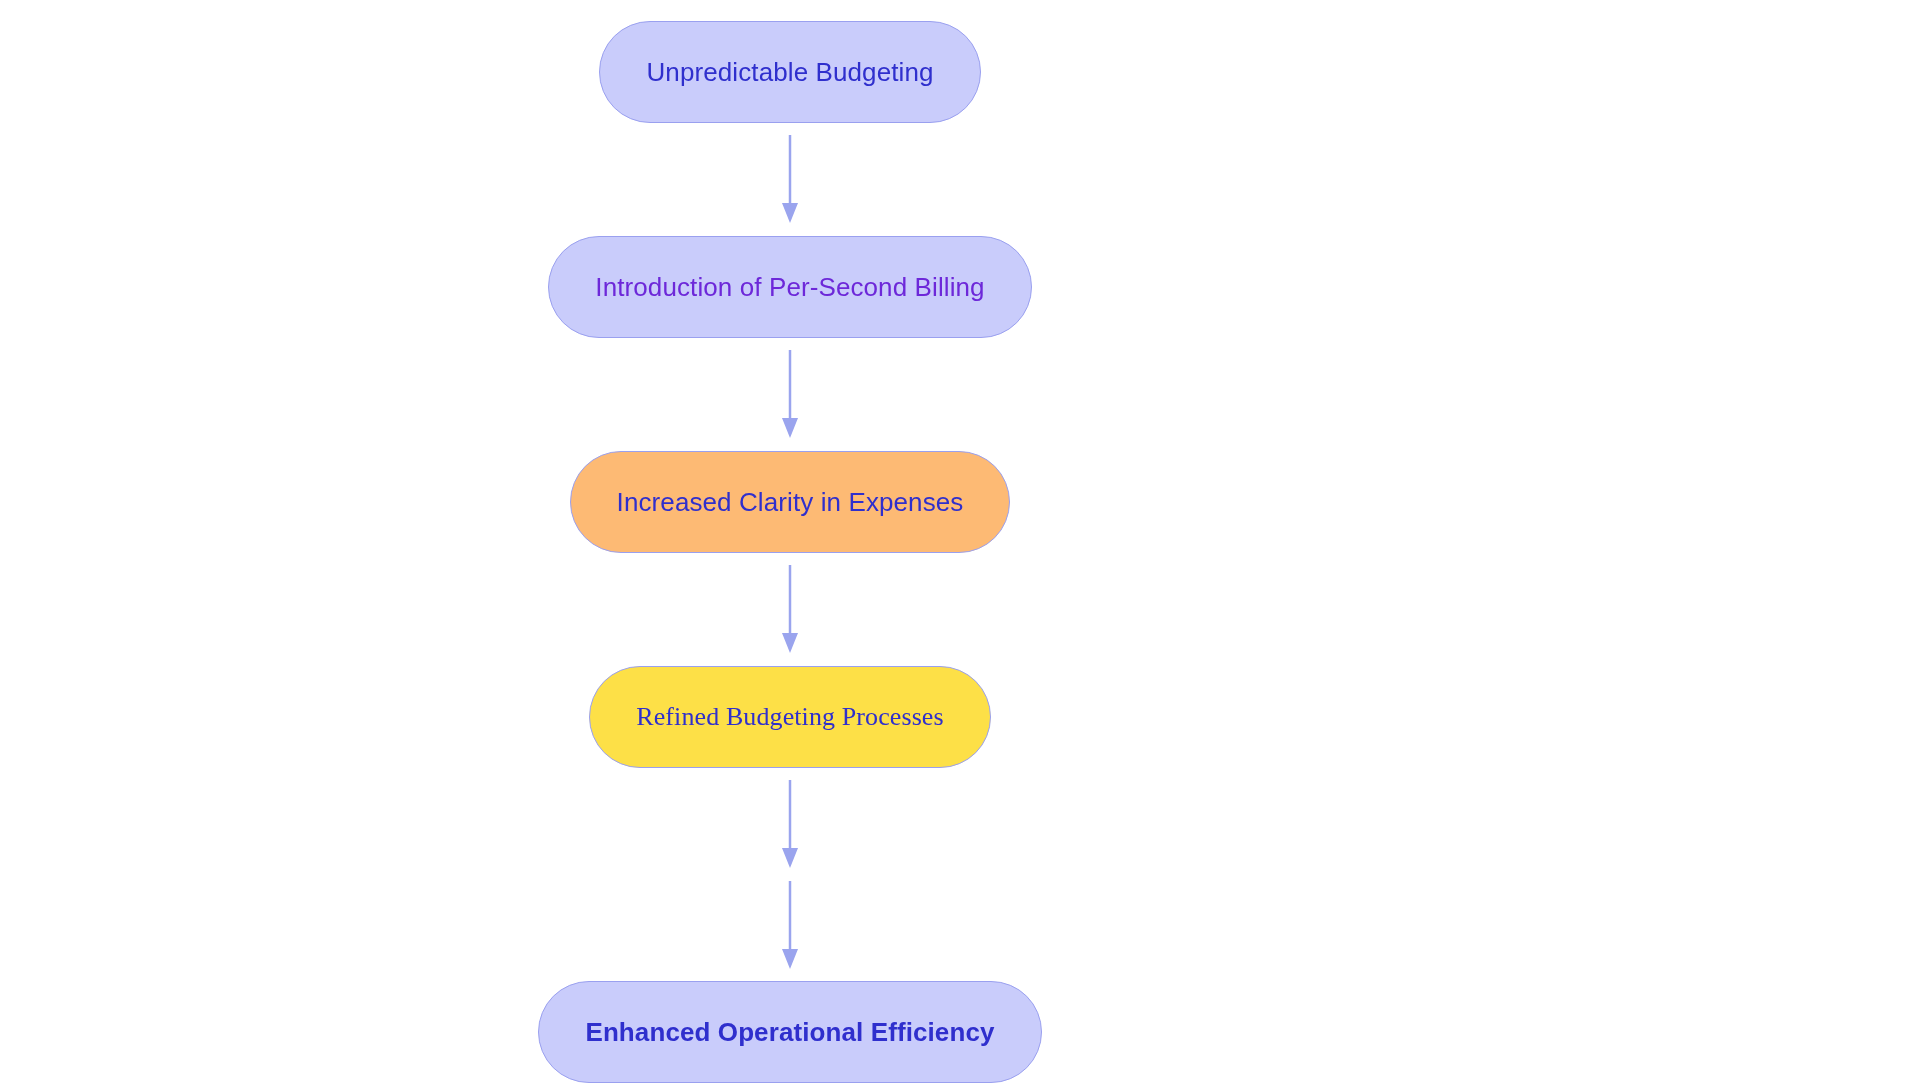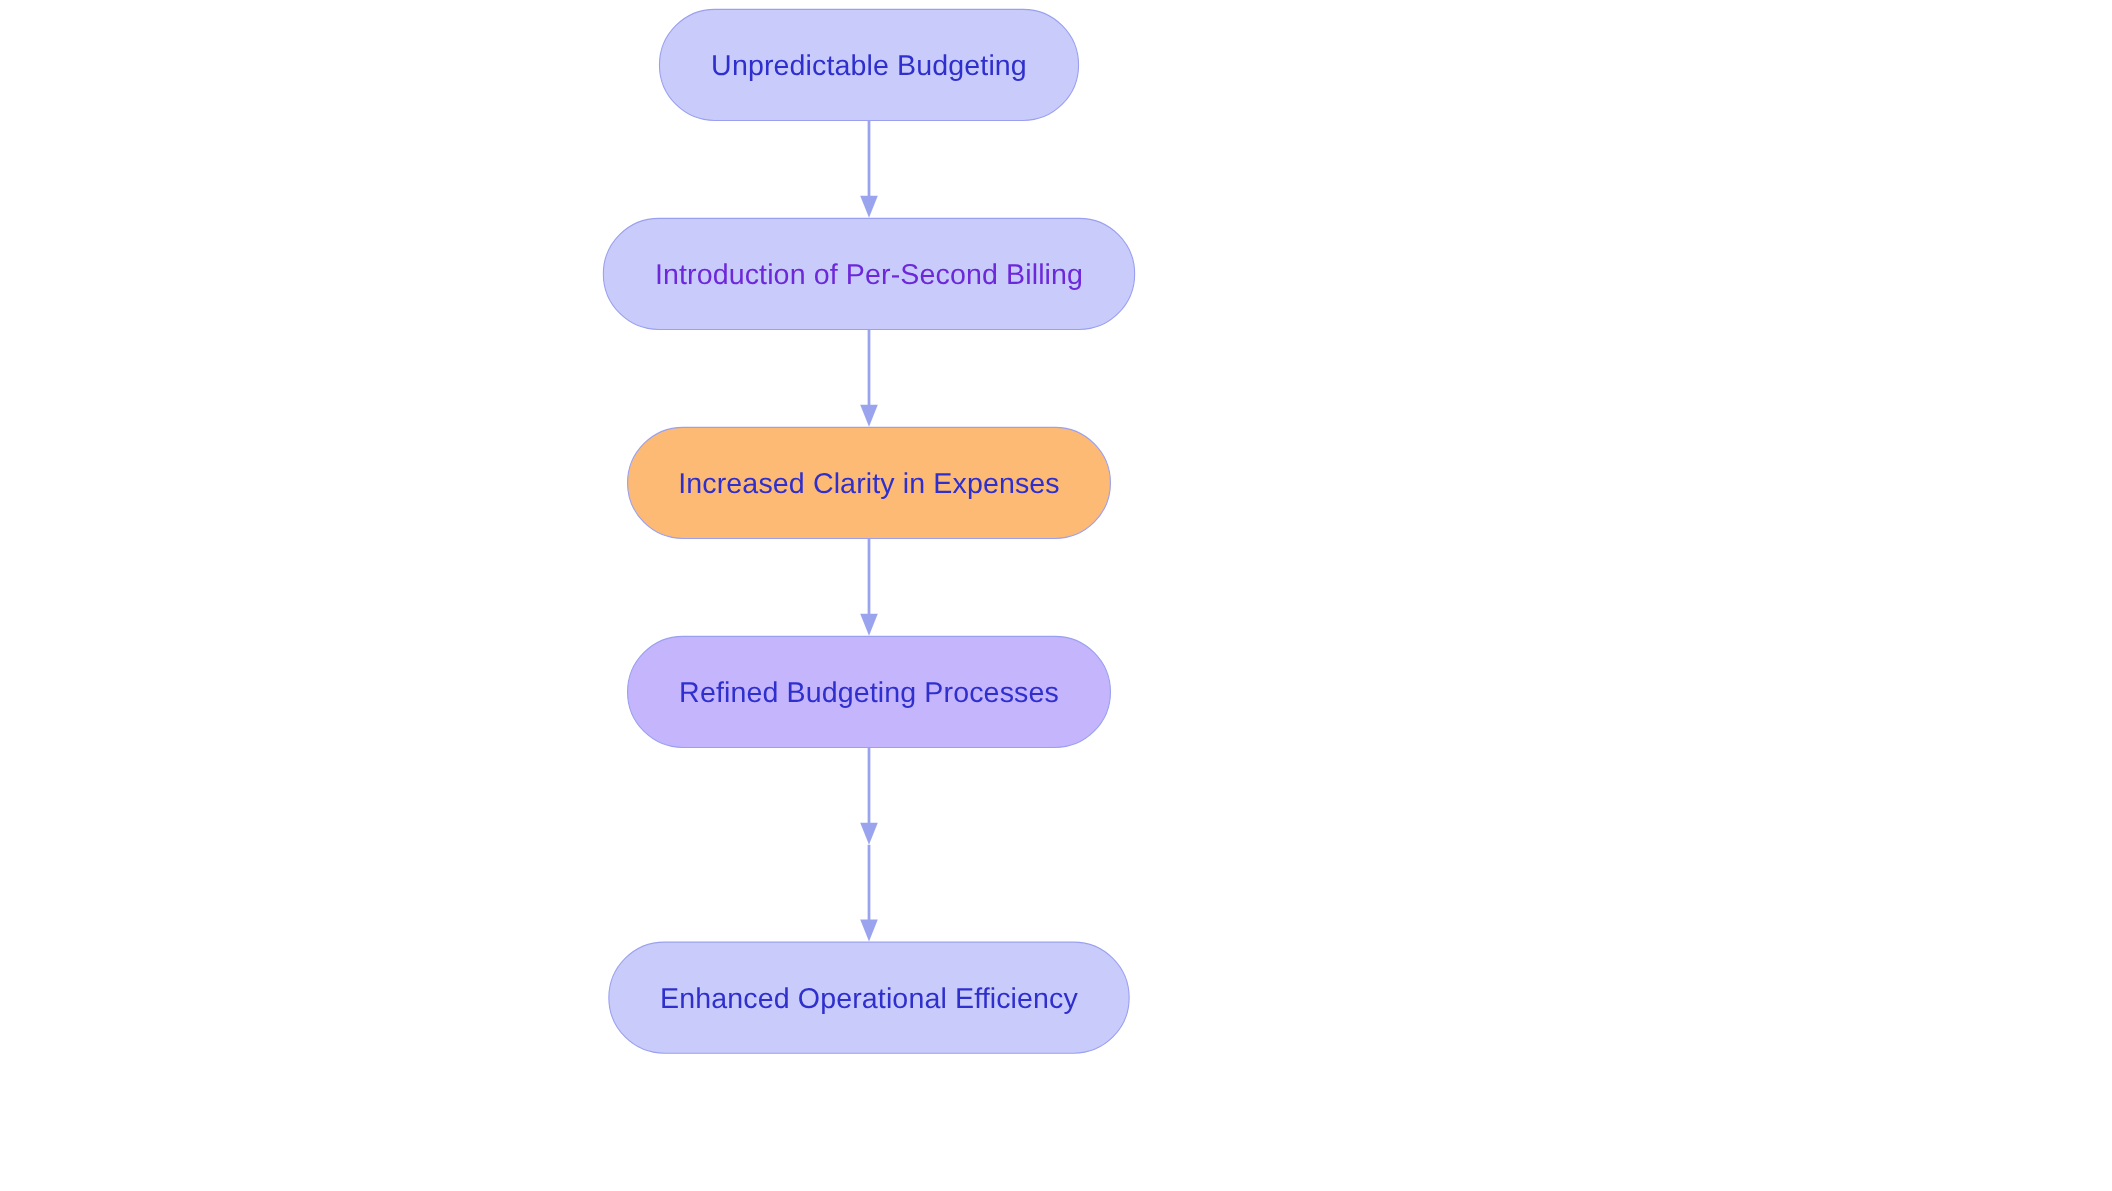--- a/index.html
+++ b/index.html
@@ -23,21 +23,21 @@
 
   .flow-column {
     position: absolute;
     left: 0;
     top: 0;
     width: 1580px;
     height: 1083px;
     display: flex;
     flex-direction: column;
     align-items: center;
-    justify-content: flex-start;
+    justify-content: space-between;
   }
 
   .node {
     box-sizing: border-box;
     height: 102px;
     border-radius: 51px;
     background: #c9ccfb;
     border: 1.5px solid #9aa0ef;
     display: flex;
     align-items: center;
@@ -109,37 +109,37 @@
       <span class="node-label" style="color: rgb(47, 47, 205);">Increased Clarity in Expenses</span>
     </div>
 
     <div class="connector" style="height:88px">
       <svg viewBox="0 0 26 88" preserveAspectRatio="none" aria-hidden="true">
         <line x1="13" y1="0" x2="13" y2="72" stroke="#9aa4ee" stroke-width="2.5"></line>
         <polygon points="5,68 21,68 13,88" fill="#9aa4ee"></polygon>
       </svg>
     </div>
 
-    <div class="node" style="background: #c4b5fd; border-color: rgb(154, 160, 239);">
+    <div class="node" style="background: #fde047; border-color: rgb(154, 160, 239); font-family: Liberation Serif, serif;">
       <span class="node-label" style="color: rgb(47, 47, 205);">Refined Budgeting Processes</span>
     </div>
 
     <div class="connector" style="height:88px">
       <svg viewBox="0 0 26 88" preserveAspectRatio="none" aria-hidden="true">
         <line x1="13" y1="0" x2="13" y2="72" stroke="#9aa4ee" stroke-width="2.5"></line>
         <polygon points="5,68 21,68 13,88" fill="#9aa4ee"></polygon>
       </svg>
     </div>
 
 
     <div class="connector" style="height:88px">
       <svg viewBox="0 0 26 88" preserveAspectRatio="none" aria-hidden="true">
         <line x1="13" y1="0" x2="13" y2="72" stroke="#9aa4ee" stroke-width="2.5"></line>
         <polygon points="5,68 21,68 13,88" fill="#9aa4ee"></polygon>
       </svg>
     </div>
 
     <div class="node" style="background: rgb(201, 204, 251); border-color: rgb(154, 160, 239);">
-      <span class="node-label" style="color: rgb(47, 47, 205);">Enhanced Operational Efficiency</span>
+      <span class="node-label" style="color: rgb(47, 47, 205); font-weight: bold;">Enhanced Operational Efficiency</span>
     </div>
 
   </div>
 </div>
 
 </body></html>

